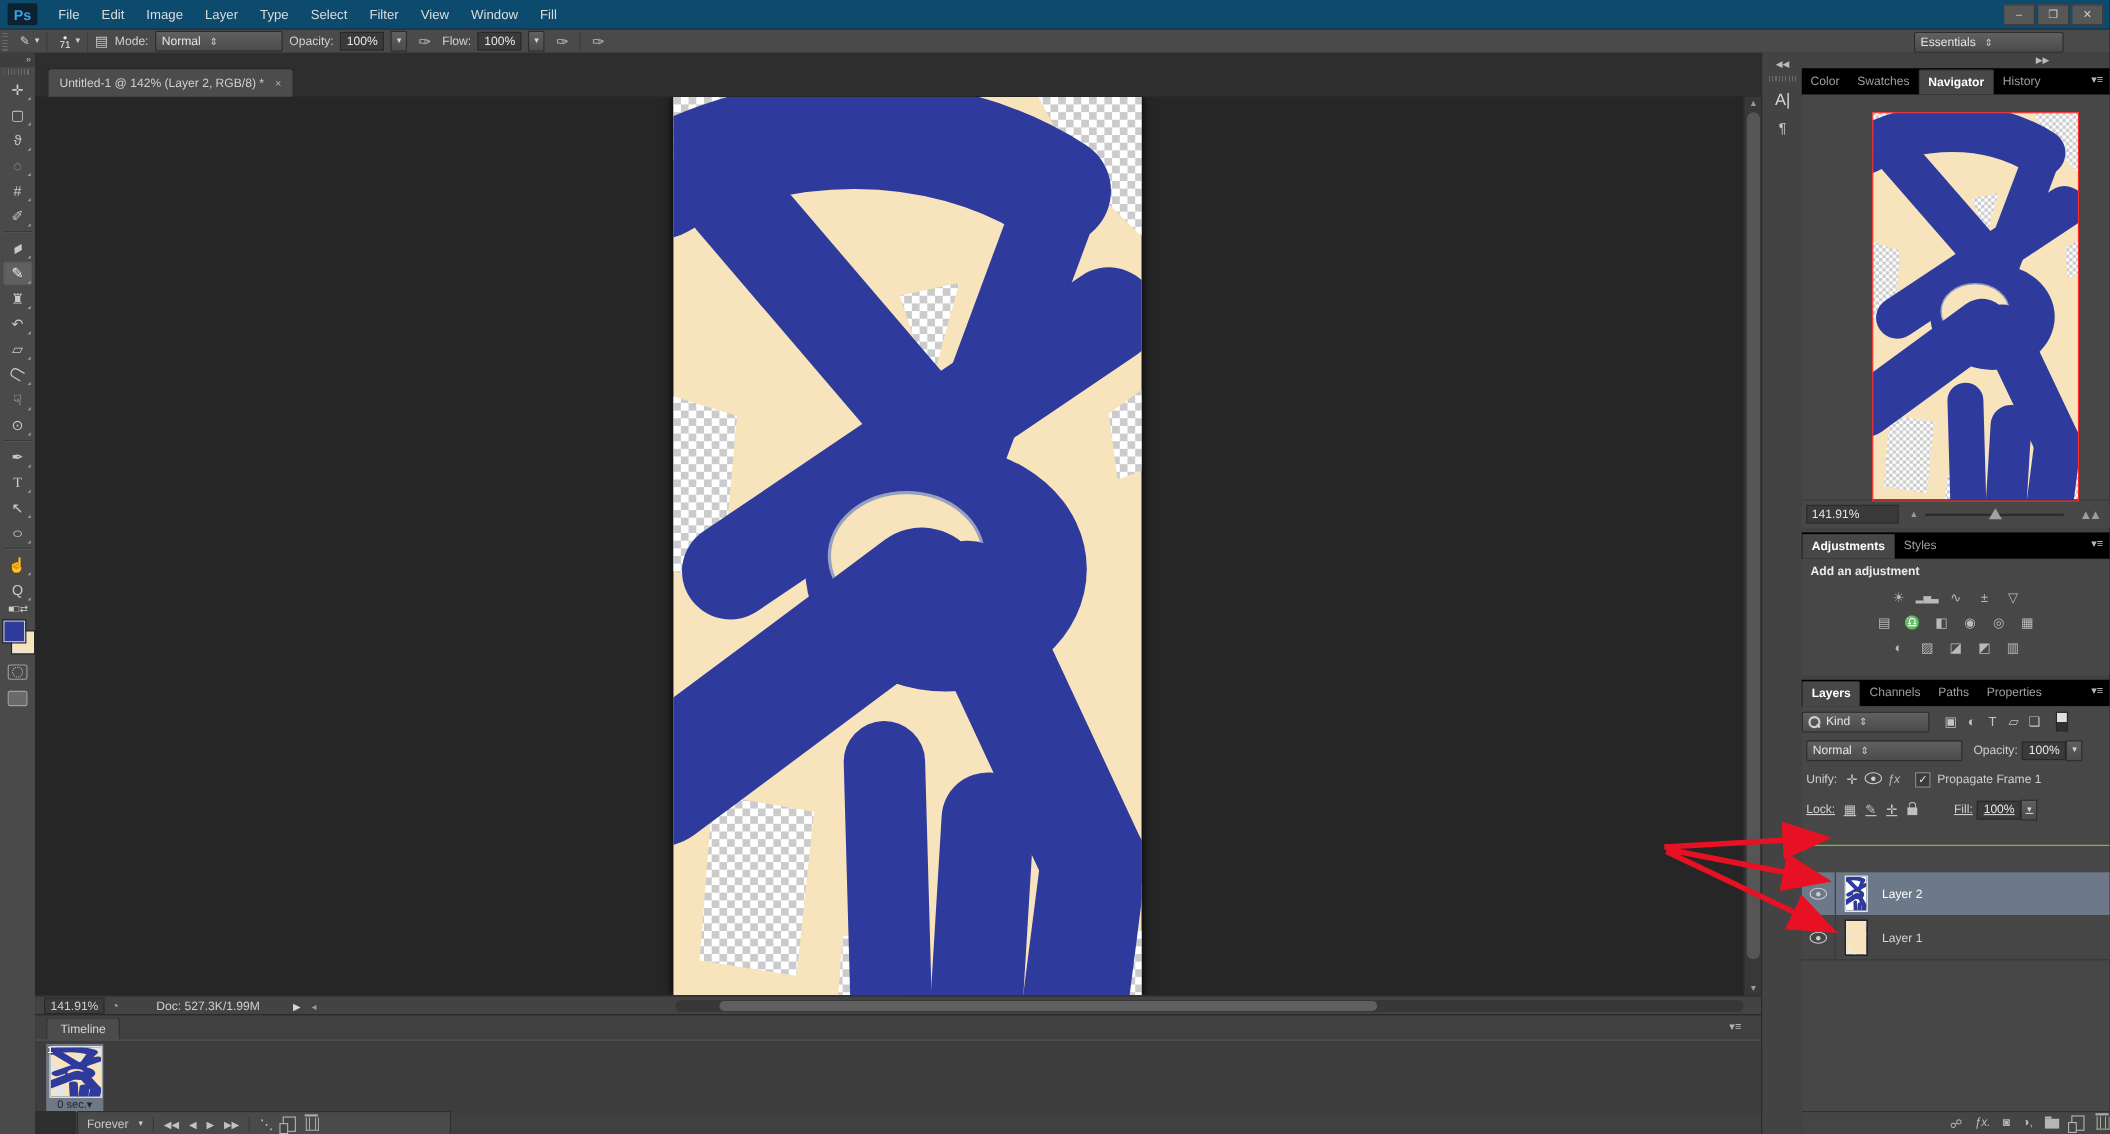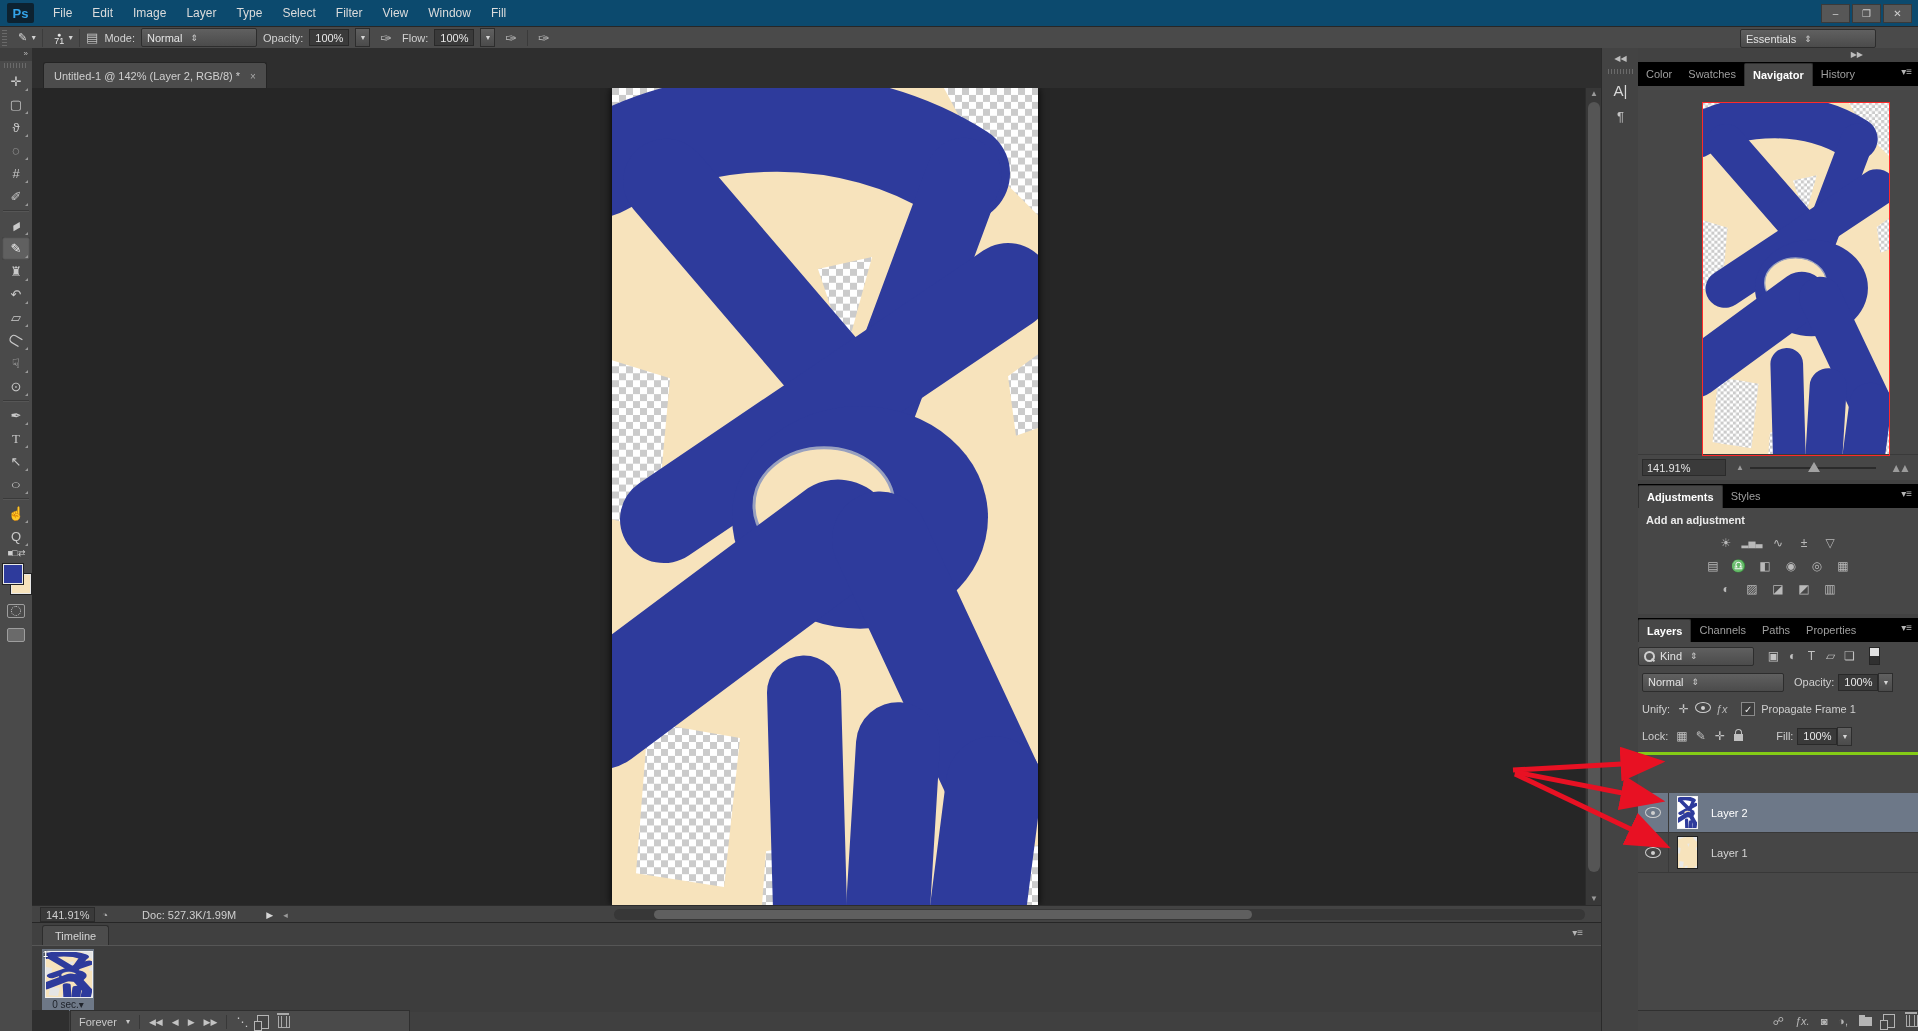--- a/index.html
+++ b/index.html
@@ -523,21 +523,21 @@
 
       <div class="lrowbar" style="top:56px;height:22px;">
         <span style="margin-left:4px;">Unify:</span>
         <span class="fic" style="margin-left:4px;">✛</span>
         <span class="fic"><span class="i-eye"></span></span>
         <span class="fic fx">ƒx</span>
         <span class="chkbox" style="margin-left:10px;">✓</span>
         <span style="margin-left:6px;">Propagate Frame 1</span>
       </div>
 
-      <div class="lrowbar" style="top:82px;height:24px;border-bottom:3px solid #84cc16;padding-bottom:4px;">
+      <div class="lrowbar" style="top:82px;height:24px;border-bottom:1px solid #84cc16;padding-bottom:20px;text-decoration:underline;">
         <span style="margin-left:4px;">Lock:</span>
         <span class="fic" style="margin-left:4px;">▦</span>
         <span class="fic">✎</span>
         <span class="fic">✛</span>
         <span class="fic"><span class="i-lock"></span></span>
         <span style="margin-left:28px;">Fill:</span>
         <div class="valbox" style="margin-left:4px;">
             <span>100%</span>
           </div>
         <div class="ddbtn">

